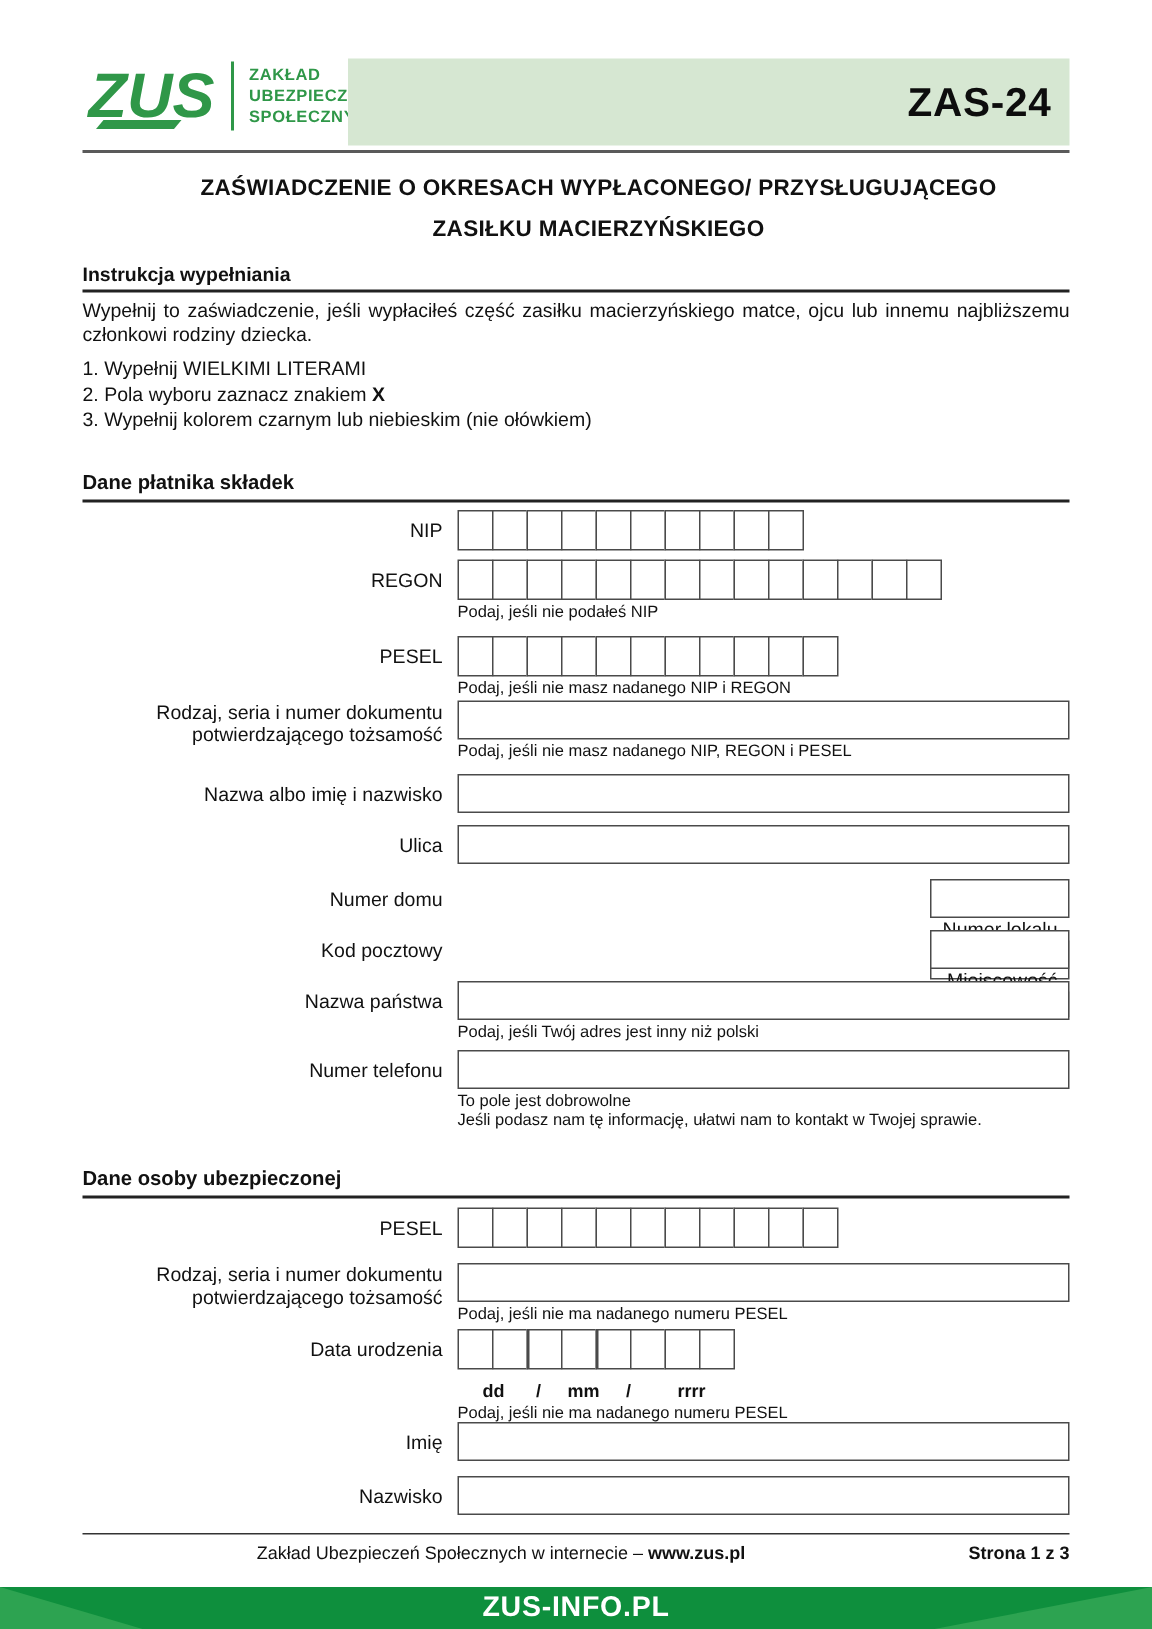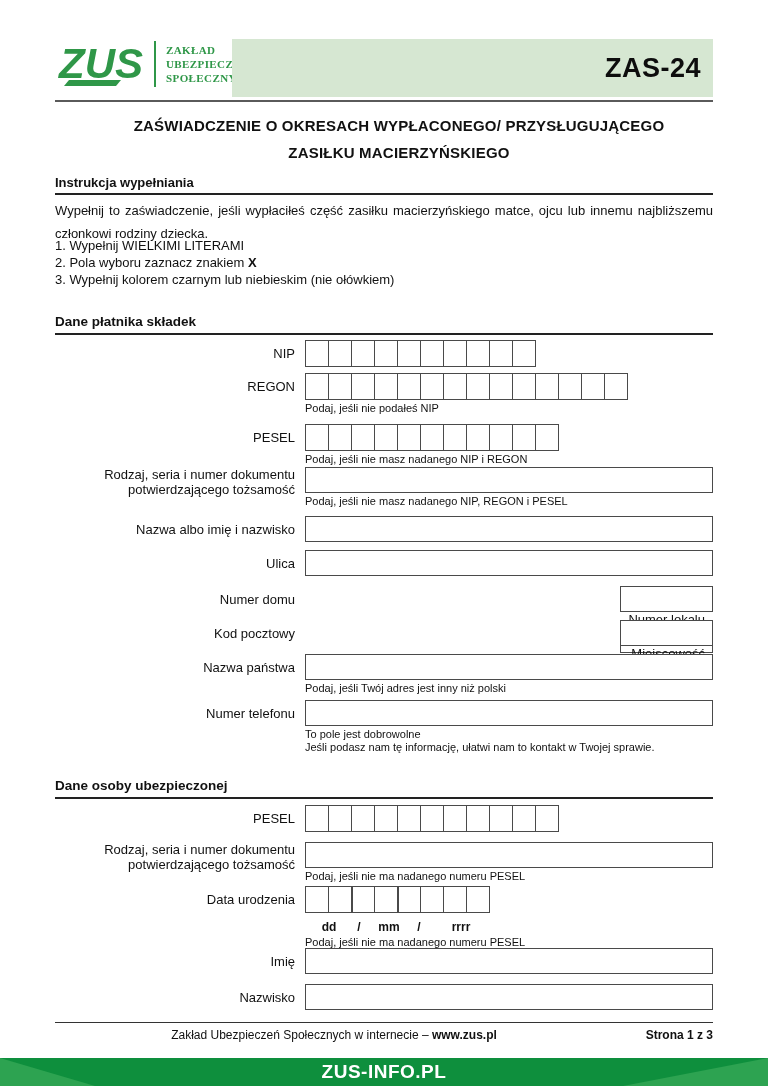--- a/index.html
+++ b/index.html
@@ -1,32 +1,32 @@
 <!DOCTYPE html>
 <html><head>
 <meta charset="utf-8">
 <style>
   html,body{margin:0;padding:0;background:#fff;}
   .page{position:relative;width:768px;height:1086px;background:#fff;overflow:hidden;
         font-family:"Liberation Sans",sans-serif;color:#111;}
   
   .logo-block{position:absolute;left:58px;top:38px;display:flex;align-items:center;}
   .logo-sep{width:2px;height:46px;background:#2f9748;margin:0 10px 0 8px;}
-  .org-name{color:#2f9748;font-size:11px;font-weight:700;line-height:14px;letter-spacing:.4px;font-family:Liberation Serif, serif;}
+  .org-name{color:#2f9748;font-size:11px;font-weight:700;line-height:14px;letter-spacing:.4px;}
   .form-band{position:absolute;left:232px;top:39px;width:481px;height:58px;background:#d6e7d2;
              display:flex;align-items:center;justify-content:flex-end;}
   .form-code{font-size:27px;font-weight:700;color:#0d0d0d;padding-right:12px;letter-spacing:.5px;}
   .header-rule{position:absolute;left:55px;top:100px;width:658px;height:2px;background:#5a5a5a;}
   
   .doc-title{position:absolute;left:70px;top:112px;width:658px;text-align:center;
              font-size:15px;font-weight:700;line-height:27px;letter-spacing:.2px;}
   
   .instr-head{position:absolute;left:55px;top:175px;font-size:13px;font-weight:700;}
   .rule{position:absolute;left:55px;width:658px;height:2px;background:#222;}
-  .instr-par{position:absolute;left:55px;top:199px;width:658px;font-size:13px;line-height:23px;text-align:justify;}
+  .instr-par{position:absolute;left:55px;top:199px;width:658px;font-size:13px;line-height:16px;text-align:justify;}
   .instr-list{position:absolute;left:55px;top:237px;width:658px;font-size:13px;line-height:17px;}
   
   .sec-head{position:absolute;left:55px;font-size:13.5px;font-weight:700;}
   
   .row{position:absolute;left:55px;width:658px;display:flex;align-items:flex-start;}
   .lbl{width:240px;min-height:26px;display:flex;align-items:center;justify-content:flex-end;
        text-align:right;font-size:13px;line-height:15px;flex:none;}
   .fld{margin-left:10px;flex:1;min-width:0;}
   .fld-flex{display:flex;align-items:flex-end;flex-direction:column;}
   .inp{box-sizing:border-box;height:26px;border:1px solid #4a4a4a;background:#fff;

